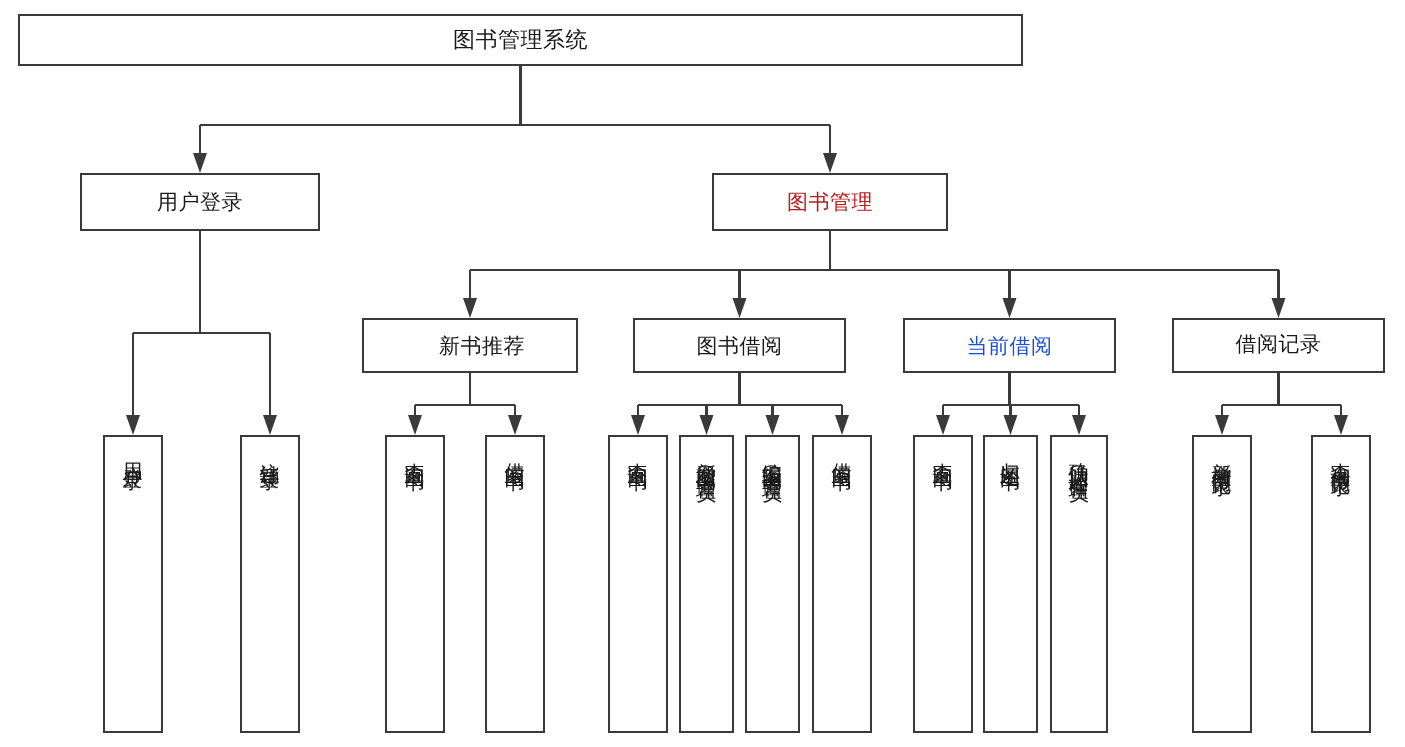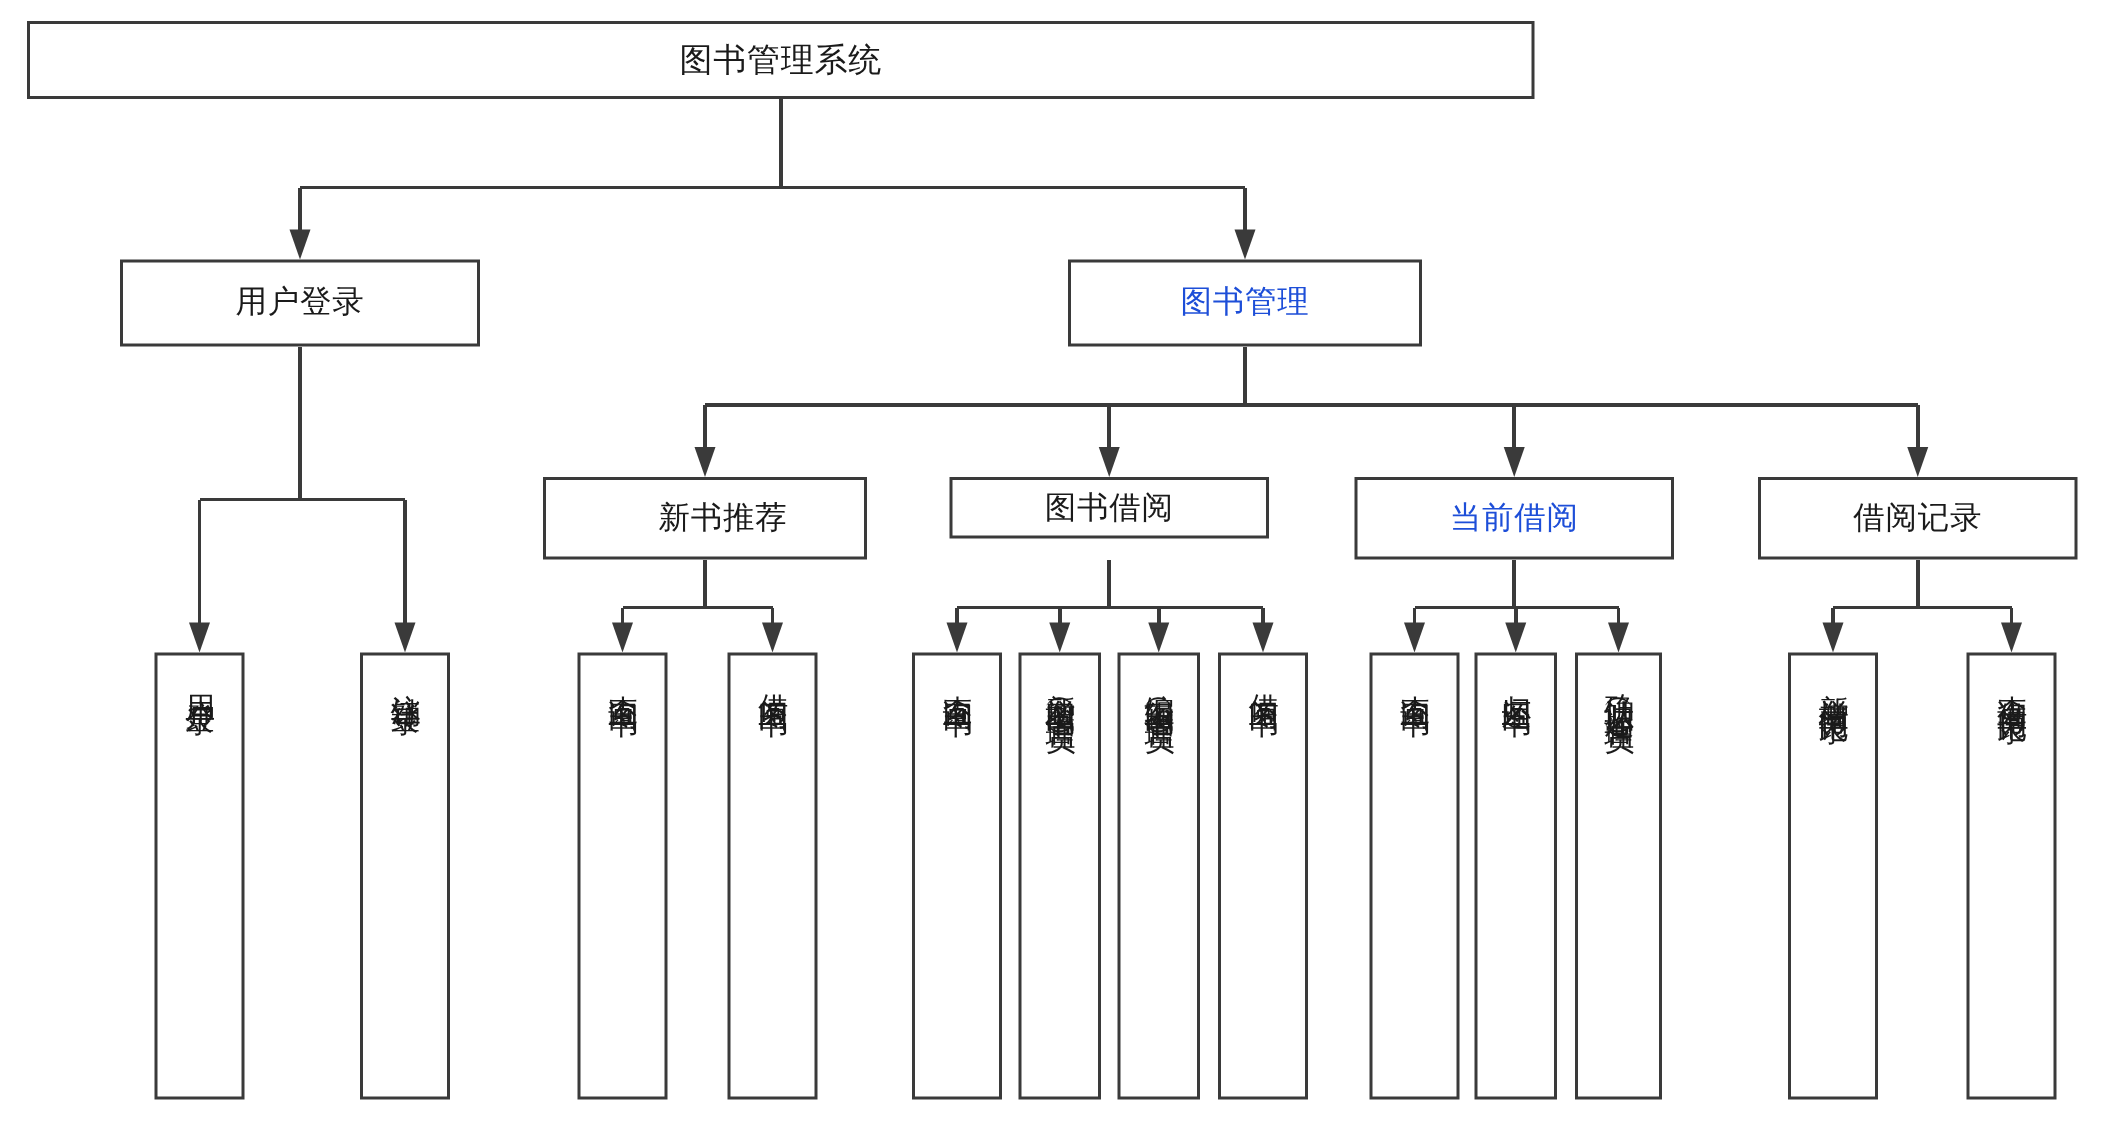--- a/index.html
+++ b/index.html
@@ -132,33 +132,33 @@
     </svg>
 
   <div id="nodes-layer">
       <div class="node horiz root" style="left: 18px; top: 14px; width: 1005px; height: 52px; border-color: rgb(58, 58, 58);">
         <span class="node-label" style="color: rgb(26, 26, 26);">图书管理系统</span>
       </div>
       <div class="node horiz" style="left: 80px; top: 173px; width: 240px; height: 58px; border-color: rgb(58, 58, 58);">
         <span class="node-label" style="color: rgb(26, 26, 26);">用户登录</span>
       </div>
       <div class="node horiz" style="left: 712px; top: 173px; width: 236px; height: 58px; border-color: rgb(58, 58, 58);">
-        <span class="node-label" style="color: #1d4ed8;">图书管理</span>
+        <span class="node-label" style="color: #b91c1c;">图书管理</span>
       </div>
       <div class="node horiz" style="left: 362px; top: 318px; width: 216px; height: 55px; border-color: rgb(58, 58, 58); padding-left: 24px;">
         <span class="node-label" style="color: rgb(26, 26, 26);">新书推荐</span>
       </div>
-      <div class="node horiz" style="left: 633px; top: 318px; width: 213px; height: 41px; border-color: rgb(58, 58, 58);">
+      <div class="node horiz" style="left: 633px; top: 318px; width: 213px; height: 55px; border-color: rgb(58, 58, 58);">
         <span class="node-label" style="color: rgb(26, 26, 26);">图书借阅</span>
       </div>
       <div class="node horiz" style="left: 903px; top: 318px; width: 213px; height: 55px; border-color: rgb(58, 58, 58);">
         <span class="node-label" style="color: #1d4ed8;">当前借阅</span>
       </div>
       <div class="node horiz" style="left: 1172px; top: 318px; width: 213px; height: 55px; border-color: rgb(58, 58, 58);">
-        <span class="node-label" style="color: rgb(26, 26, 26);">借阅记录</span>
+        <span class="node-label" style="color: rgb(26, 26, 26); font-family: Liberation Mono, monospace;">借阅记录</span>
       </div>
       <div class="node vert" style="left: 103px; top: 435px; width: 60px; height: 298px; border-color: rgb(58, 58, 58);">
         <span class="node-label" style="color: rgb(26, 26, 26);">用户登录</span>
       </div>
       <div class="node vert" style="left: 240px; top: 435px; width: 60px; height: 298px; border-color: rgb(58, 58, 58);">
         <span class="node-label" style="color: rgb(26, 26, 26);">注销登录</span>
       </div>
       <div class="node vert" style="left: 385px; top: 435px; width: 60px; height: 298px; border-color: rgb(58, 58, 58);">
         <span class="node-label" style="color: rgb(26, 26, 26);">查询图书</span>
       </div>

